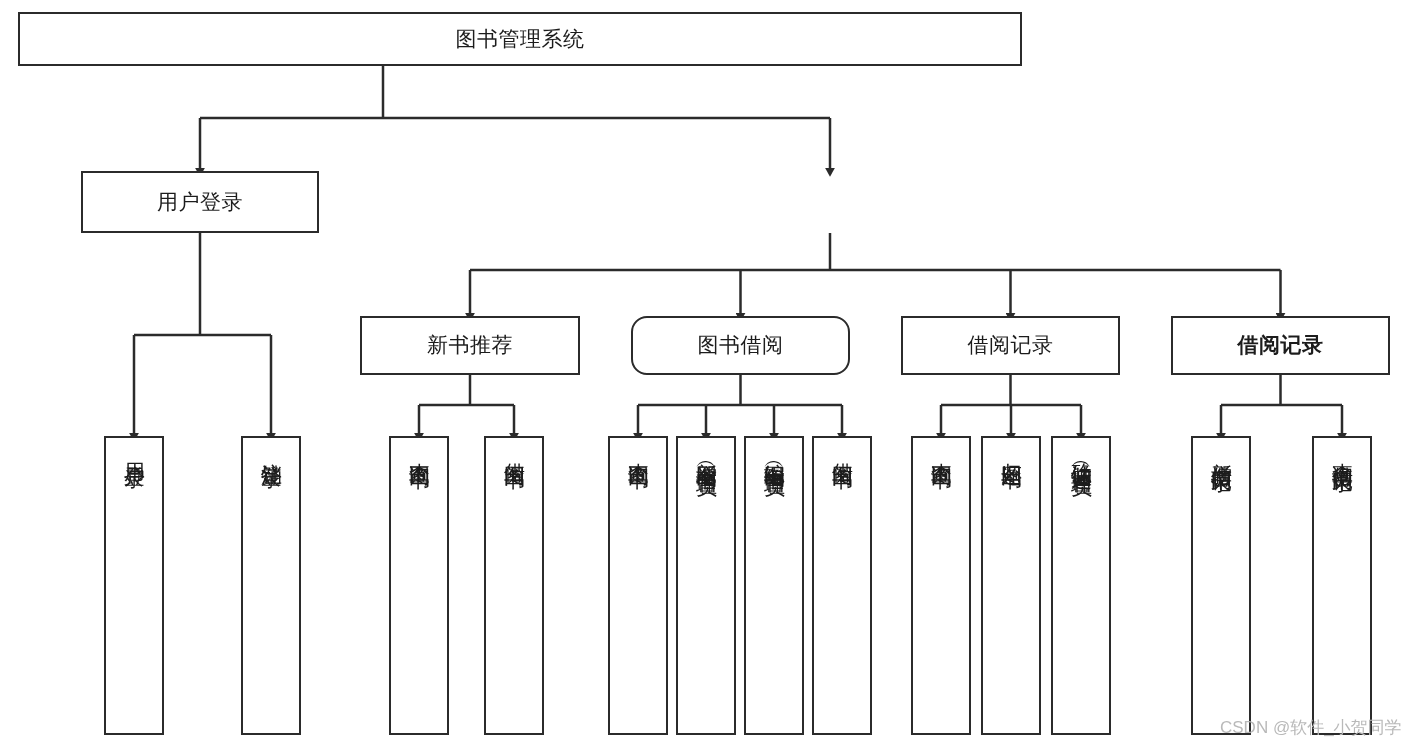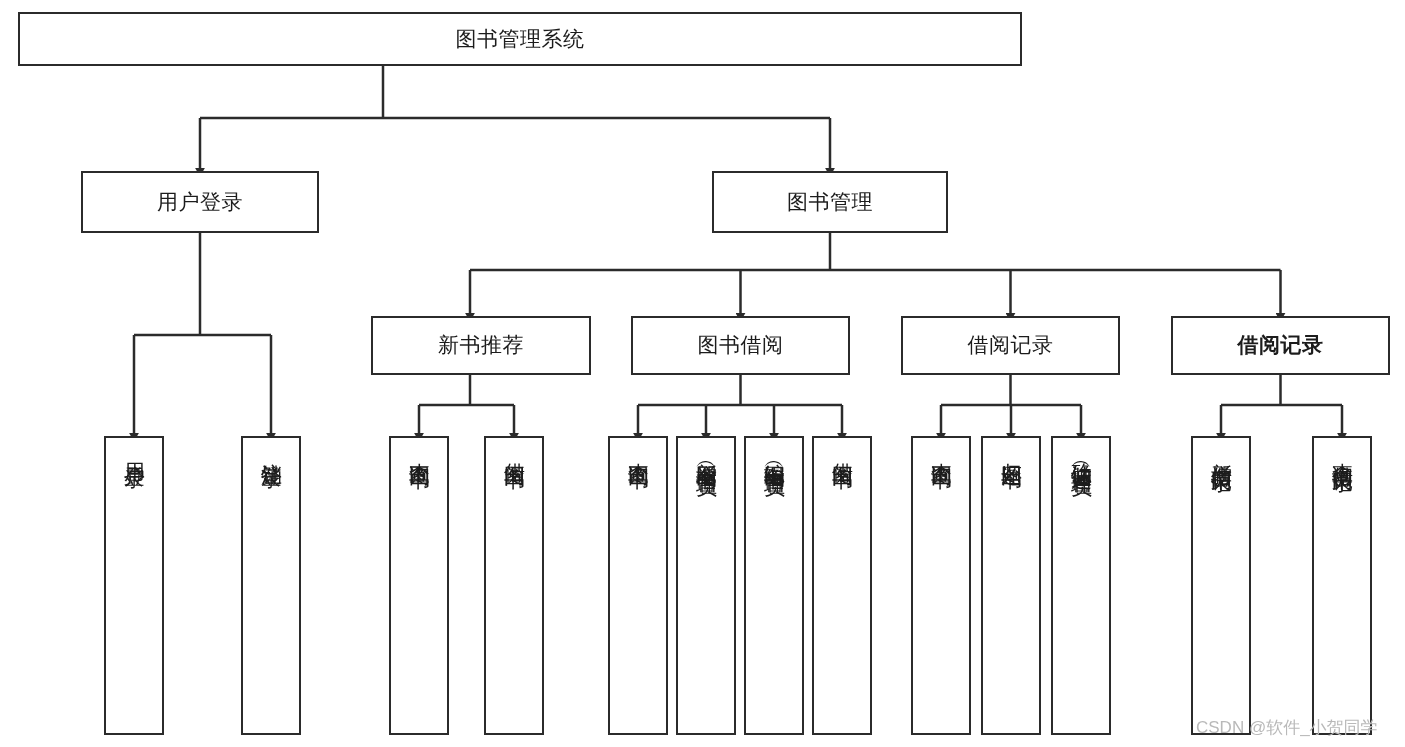--- a/index.html
+++ b/index.html
@@ -58,20 +58,21 @@
     letter-spacing: 2px;
     white-space: nowrap;
   }
   .watermark {
     position: absolute;
     color: #b9b9b9;
     font-size: 17px;
     font-family: "Liberation Sans", "DejaVu Sans", sans-serif;
     white-space: nowrap;
     user-select: none;
+    margin-left: 24px;
   }
 </style>
 </head>
 <body>
 
 <div id="diagram-root">
 
   <svg class="connectors" viewBox="0 0 1405 747" xmlns="http://www.w3.org/2000/svg">
     <defs>
       <marker id="arrowhead" markerWidth="9" markerHeight="10" refX="1.2" refY="5" orient="auto" markerUnits="userSpaceOnUse">
@@ -115,28 +116,25 @@
       </g>
   </svg>
 
   <div class="node horizontal" style="left: 18px; top: 12px; width: 1004px; height: 54px;">
     <span class="node-label">图书管理系统</span>
   </div>
 
   <div class="node horizontal" style="left: 81px; top: 171px; width: 238px; height: 62px;">
     <span class="node-label">用户登录</span>
   </div>
-  <div class="node horizontal" style="left: 712px; top: 171px; width: 236px; height: 62px;">
-    <span class="node-label">图书管理</span>
-  </div>
 
-  <div class="node horizontal" style="left: 360px; top: 316px; width: 220px; height: 59px; margin-left: 11px;">
+  <div class="node horizontal" style="left: 360px; top: 316px; width: 220px; height: 59px;">
     <span class="node-label">新书推荐</span>
   </div>
-  <div class="node horizontal" style="left: 631px; top: 316px; width: 219px; height: 59px;">
+  <div class="node horizontal" style="left: 631px; top: 316px; width: 219px; height: 59px; border-radius: 16px;">
     <span class="node-label">图书借阅</span>
   </div>
   <div class="node horizontal" style="left: 901px; top: 316px; width: 219px; height: 59px;">
     <span class="node-label">借阅记录</span>
   </div>
   <div class="node horizontal" style="left: 1171px; top: 316px; width: 219px; height: 59px; font-weight: bold;">
     <span class="node-label">借阅记录</span>
   </div>
 
   <div class="node vertical" style="left: 104px; top: 436px; width: 60px; height: 299px;">

